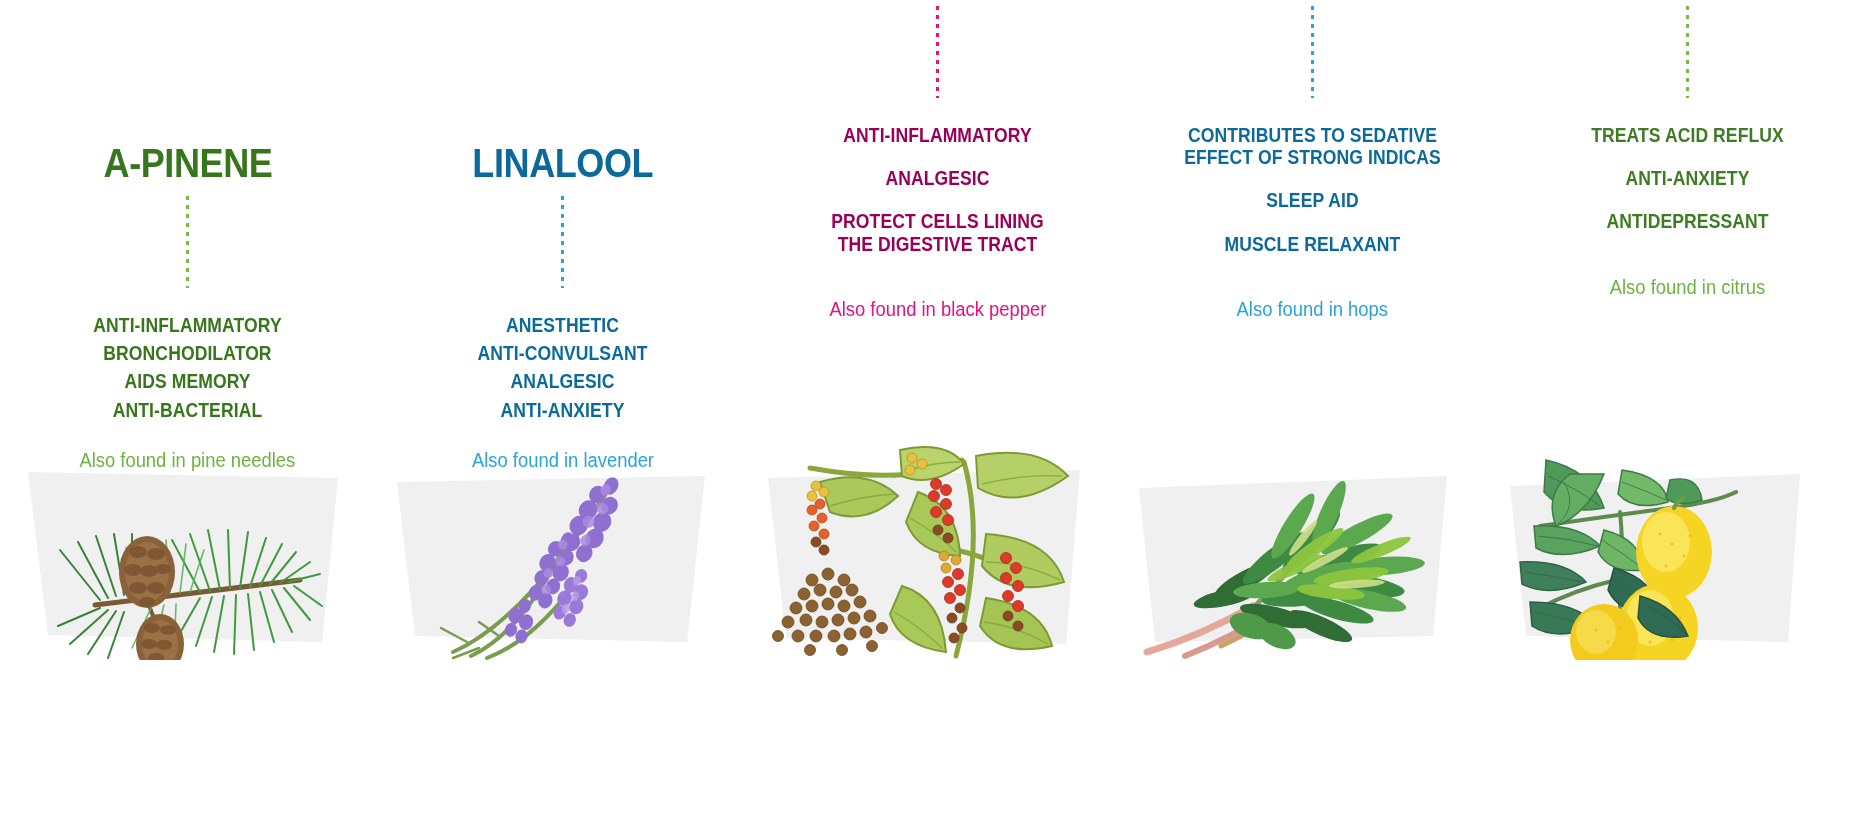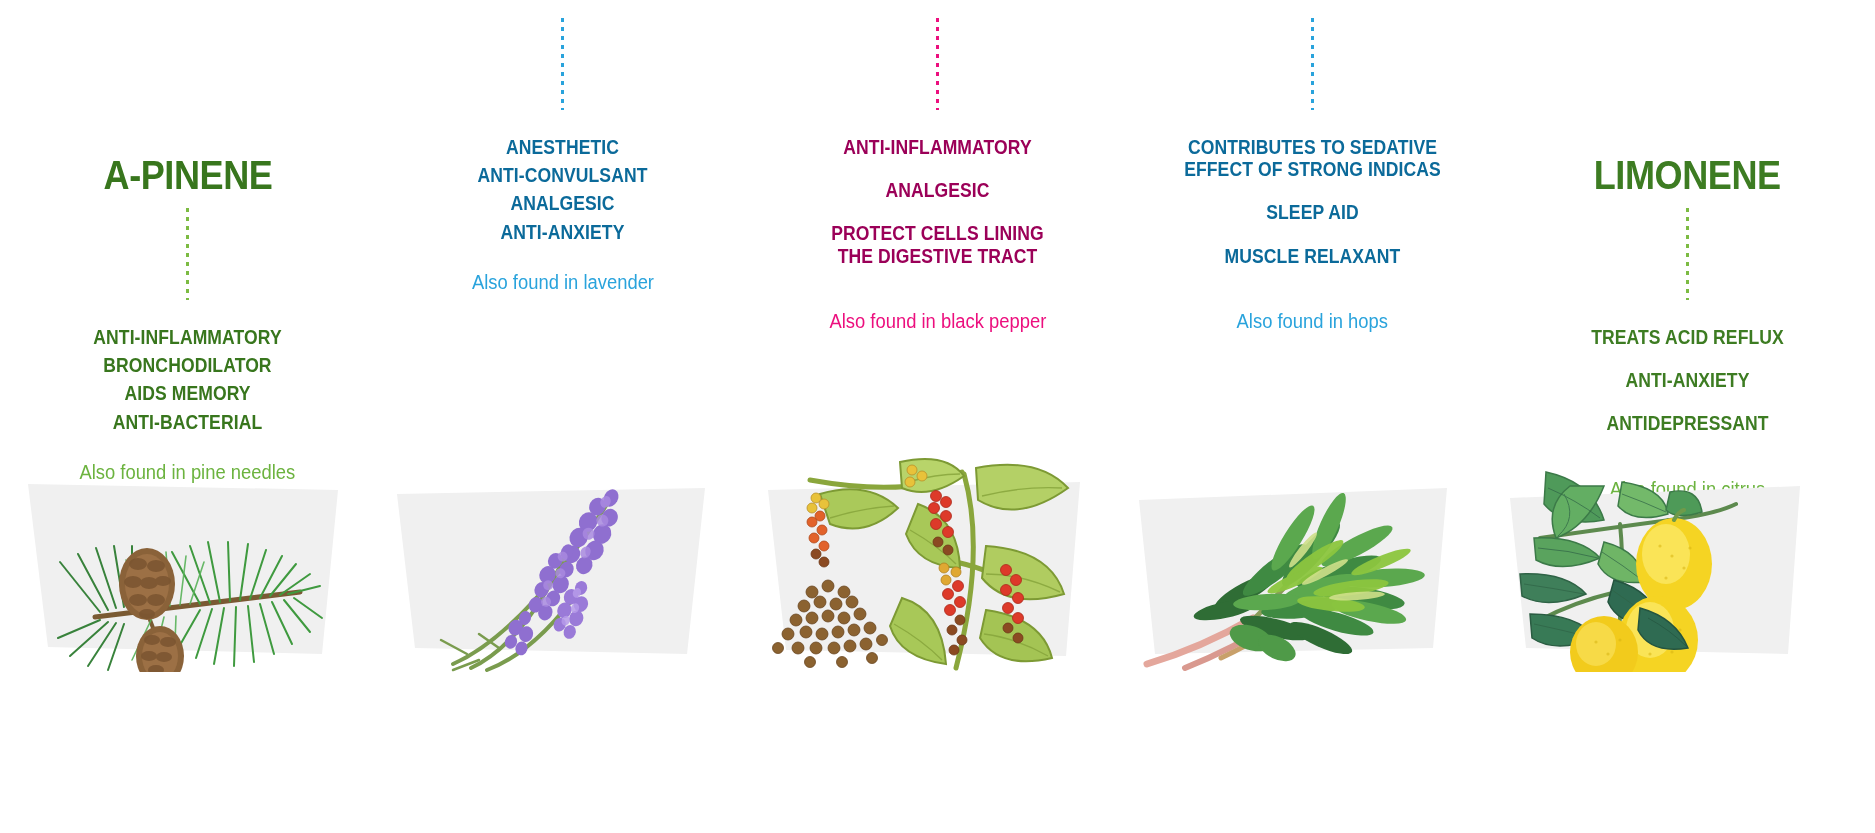--- a/index.html
+++ b/index.html
@@ -17,21 +17,21 @@
 
   .board {
     position: relative;
     width: 1875px;
     height: 833px;
     background: #ffffff;
   }
 
   .columns {
     position: absolute;
-    top: 12px; left: 0;
+    top: 0; left: 0;
     width: 1875px;
     height: 588px;
     display: flex;
     flex-direction: row;
     align-items: flex-start;
   }
 
   .column {
     position: relative;
     width: 375px;
@@ -209,20 +209,23 @@
               <ellipse cx="149" cy="214" rx="8" ry="5"></ellipse>
                 <ellipse cx="164" cy="215" rx="8" ry="5"></ellipse>
               <ellipse cx="156" cy="228" rx="8" ry="5"></ellipse>
             </g>
           </g>
         </svg>
       </div>
     </div>
 
     <div class="column">
+      <div class="title-zone">
+        <div class="title" style="color:#0b6a9a">LINALOOL</div>
+      </div>
       <div class="connector" style="color:#29a3dc"></div>
       <div class="benefits tight" style="color:#0b6a9a">
         <div class="benefit">ANESTHETIC</div>
         <div class="benefit">ANTI-CONVULSANT</div>
         <div class="benefit">ANALGESIC</div>
         <div class="benefit">ANTI-ANXIETY</div>
       </div>
       <div class="caption" style="color:#29a3dc">Also found in lavender</div>
 
       <div class="art">
@@ -498,23 +501,20 @@
           </g>
           <g fill="#4f9a48">
             <ellipse cx="126" cy="196" rx="22" ry="12" transform="rotate(18 126 196)"></ellipse>
             <ellipse cx="152" cy="206" rx="20" ry="11" transform="rotate(26 152 206)"></ellipse>
           </g>
         </svg>
       </div>
     </div>
 
     <div class="column">
-      <div class="title-zone">
-        <div class="title" style="color:#3d7c22">LIMONENE</div>
-      </div>
       <div class="connector" style="color:#7cbb42"></div>
       <div class="benefits wide" style="color:#3d7c22">
         <div class="benefit">TREATS ACID REFLUX</div>
         <div class="benefit">ANTI-ANXIETY</div>
         <div class="benefit">ANTIDEPRESSANT</div>
       </div>
       <div class="caption" style="color:#6cb33f">Also found in citrus</div>
 
       <div class="art">
         <svg viewBox="0 0 375 230" xmlns="http://www.w3.org/2000/svg">

